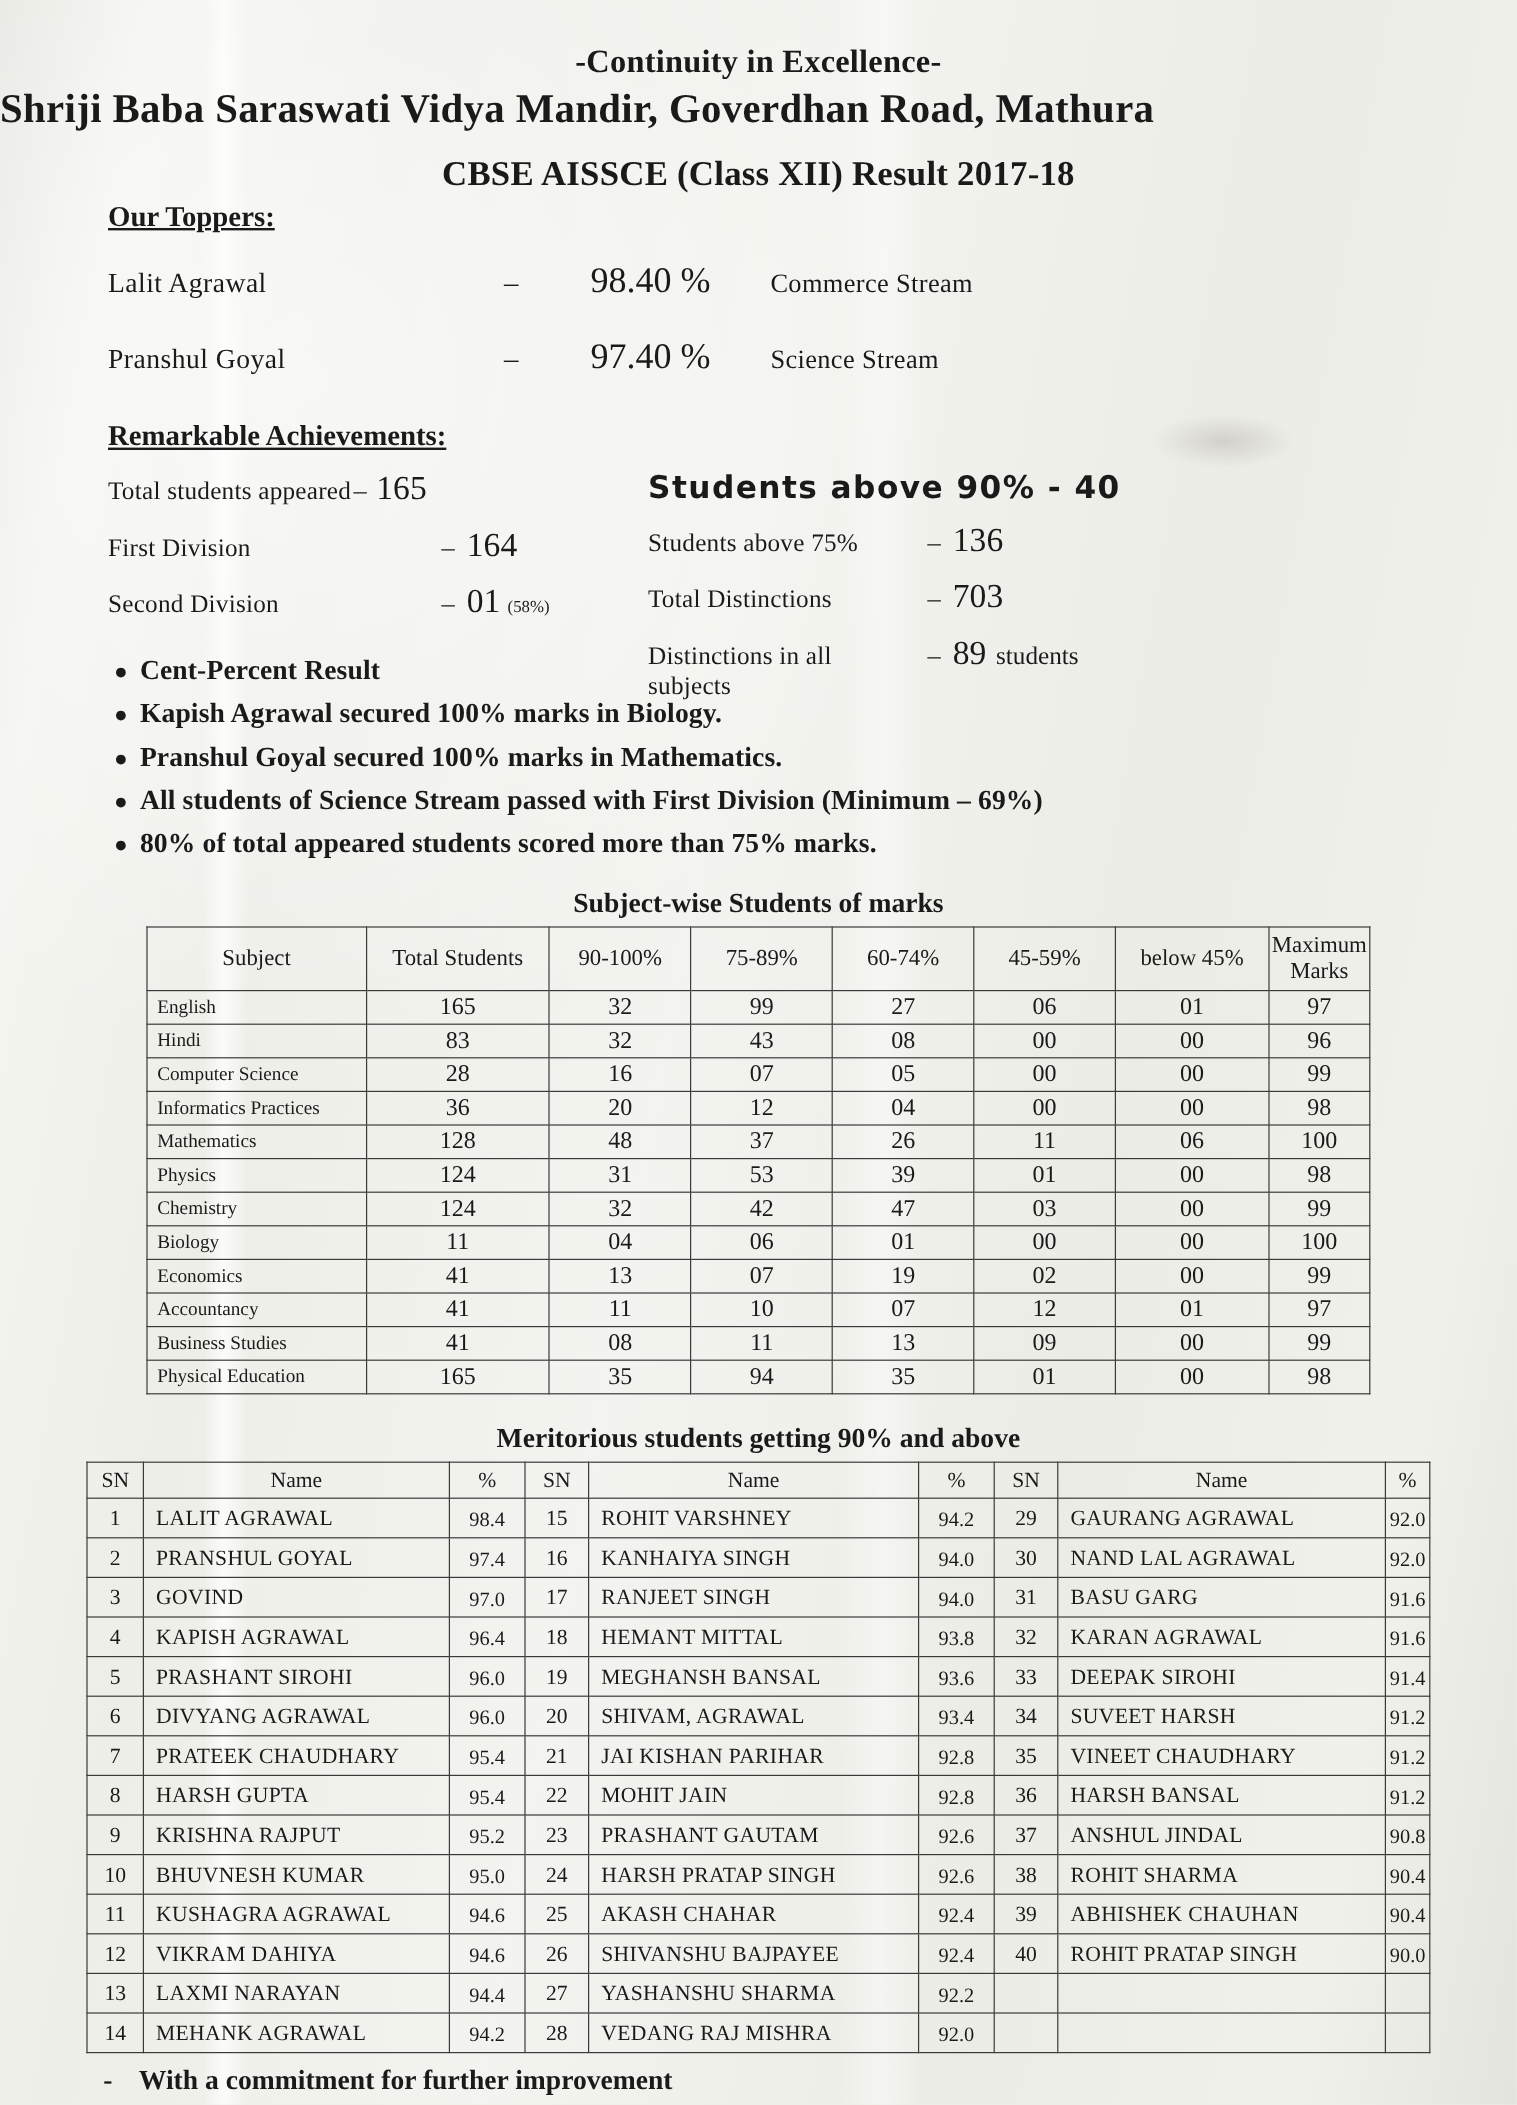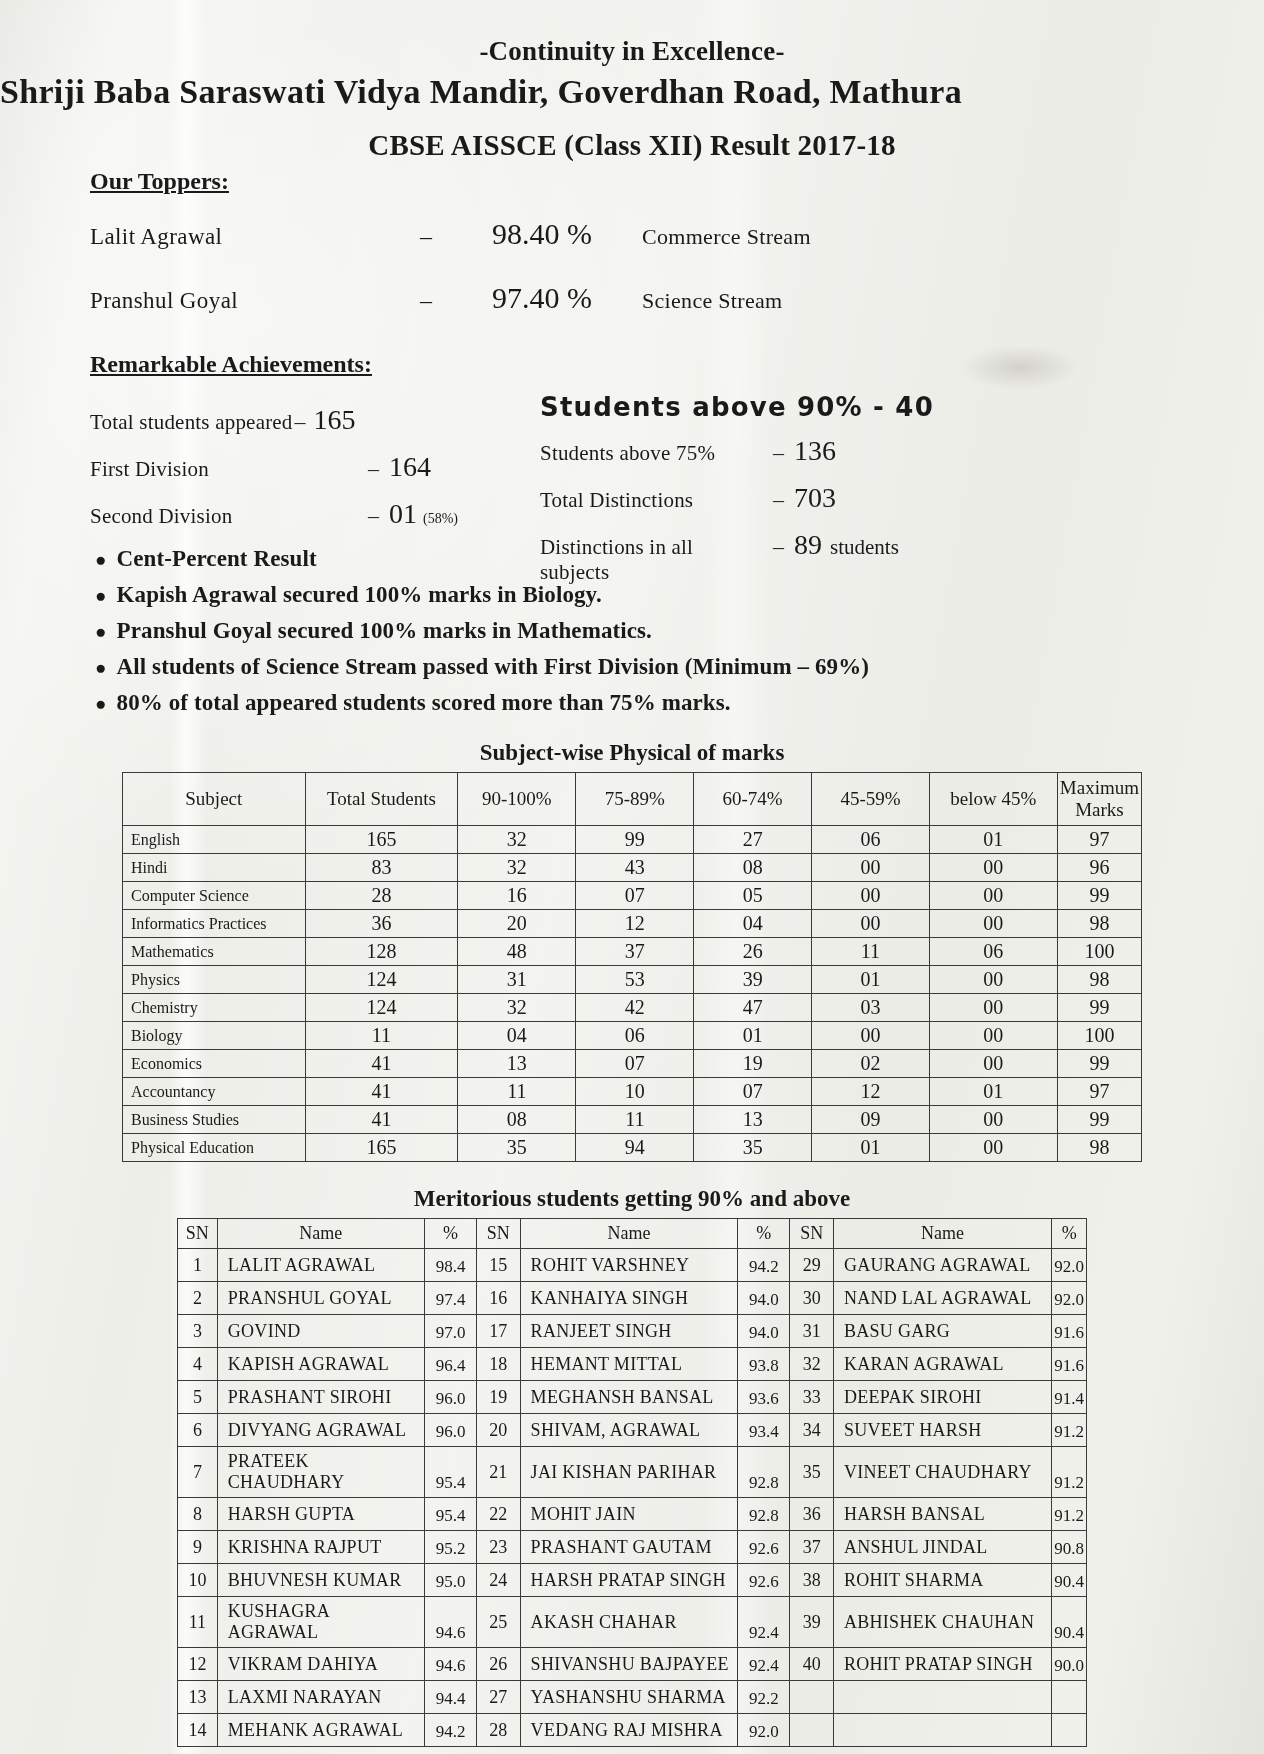--- a/index.html
+++ b/index.html
@@ -56,21 +56,21 @@
   .toppers{margin-top:22px;}
   .topper-row{display:flex;align-items:baseline;margin-left:90px;margin-bottom:30px;}
   .t-name{width:330px;font-size:23px;letter-spacing:.4px;}
   .t-dash{width:72px;font-size:24px;}
   .t-pct{width:150px;font-size:30px;}
   .t-stream{font-size:22px;letter-spacing:.3px;}
 
   
   .remark{margin-top:14px;}
   .stat-grid{position:relative;margin-top:14px;height:150px;}
-  .stat-left{position:absolute;left:90px;top:12px;width:420px;}
+  .stat-left{position:absolute;left:90px;top:0;width:420px;}
   .stat-right{position:absolute;left:540px;top:0;width:640px;}
   .srow{display:flex;align-items:baseline;margin-bottom:15px;}
   .s-lab{font-size:21px;letter-spacing:.2px;}
   .s-lab.w1{width:255px;}
   .s-lab.w2{width:210px;}
   .s-dash{width:34px;font-size:22px;text-align:right;padding-right:10px;}
   .s-val{font-size:28px;}
   .s-paren{font-size:14px;margin-left:6px;}
   .s-suffix{font-size:21px;margin-left:8px;}
   .big90{
@@ -91,21 +91,21 @@
   table{border-collapse:collapse;background:transparent;}
   #subject-table{margin:0 auto;width:1020px;}
   #subject-table th,#subject-table td{
     border:1px solid #3a3a3a;text-align:center;color:#1a1a1a;
   }
   #subject-table th{font-size:19px;font-weight:normal;padding:4px 2px;}
   #subject-table td{font-size:20px;padding:2px;}
   #subject-table td.subj{text-align:left;padding-left:8px;font-size:16px;}
   #subject-table td.maxm{font-size:20px;}
 
-  #merit-table{margin:0 auto;width:910px;}
+  #merit-table{margin:0 auto;width:1120px;}
   #merit-table th,#merit-table td{
     border:1px solid #3a3a3a;color:#1a1a1a;text-align:center;
   }
   #merit-table th{font-size:18px;font-weight:normal;padding:4px 2px;}
   #merit-table td{font-size:18px;padding:4px 2px;height:24px;}
   #merit-table td.nm{text-align:left;padding-left:10px;letter-spacing:.3px;}
   #merit-table td.pc{font-size:17px;vertical-align:bottom;}
 
   
   .footer-line{
@@ -199,21 +199,21 @@
   
   <div class="bullets">
     <div class="bullet"><span class="dot">●</span><span>Cent-Percent Result</span></div>
     <div class="bullet"><span class="dot">●</span><span>Kapish Agrawal secured 100% marks in Biology.</span></div>
     <div class="bullet"><span class="dot">●</span><span>Pranshul Goyal secured 100% marks in Mathematics.</span></div>
     <div class="bullet"><span class="dot">●</span><span>All students of Science Stream passed with First Division (Minimum – 69%)</span></div>
     <div class="bullet"><span class="dot">●</span><span>80% of total appeared students scored more than 75% marks.</span></div>
   </div>
 
   
-  <div class="tbl-title">Subject-wise Physical of marks</div>
+  <div class="tbl-title">Subject-wise Students of marks</div>
   <table id="subject-table">
     <thead>
       <tr>
         <th style="width:180px">Subject</th>
         <th style="width:150px">Total Students</th>
         <th style="width:115px">90-100%</th>
         <th style="width:115px">75-89%</th>
         <th style="width:115px">60-74%</th>
         <th style="width:115px">45-59%</th>
         <th style="width:125px">below 45%</th>

